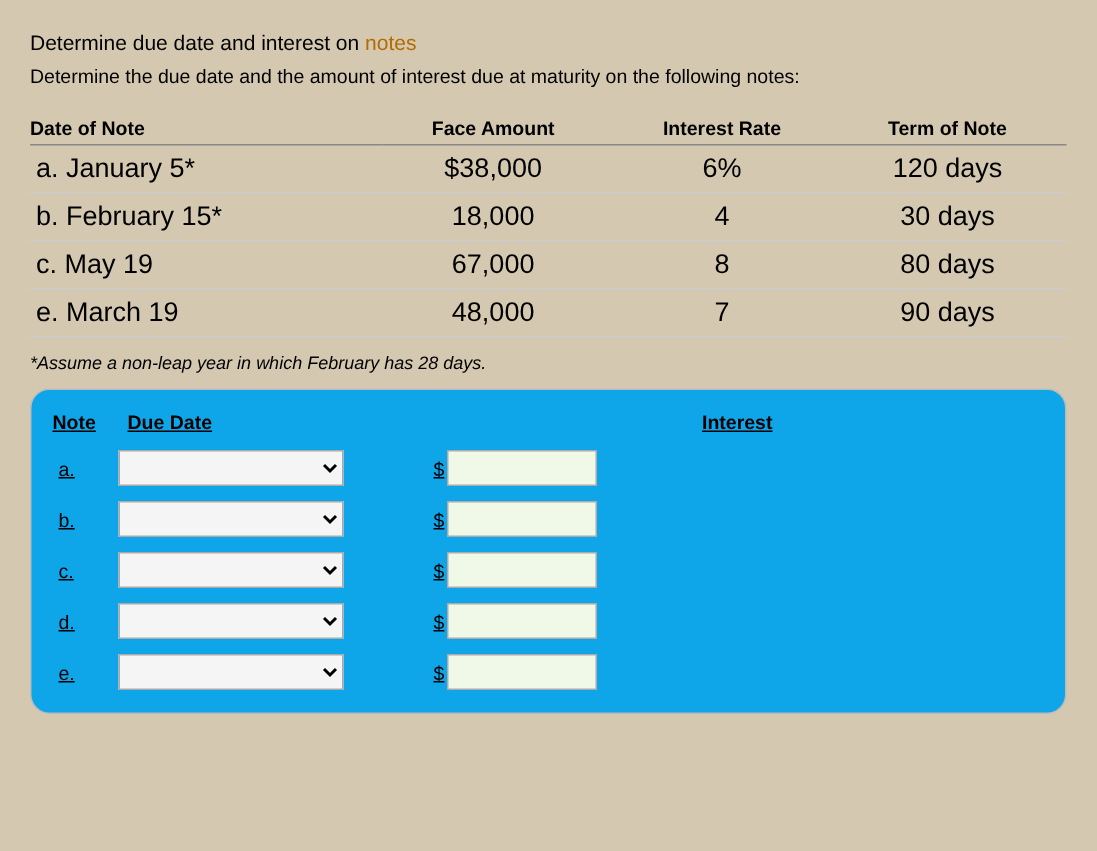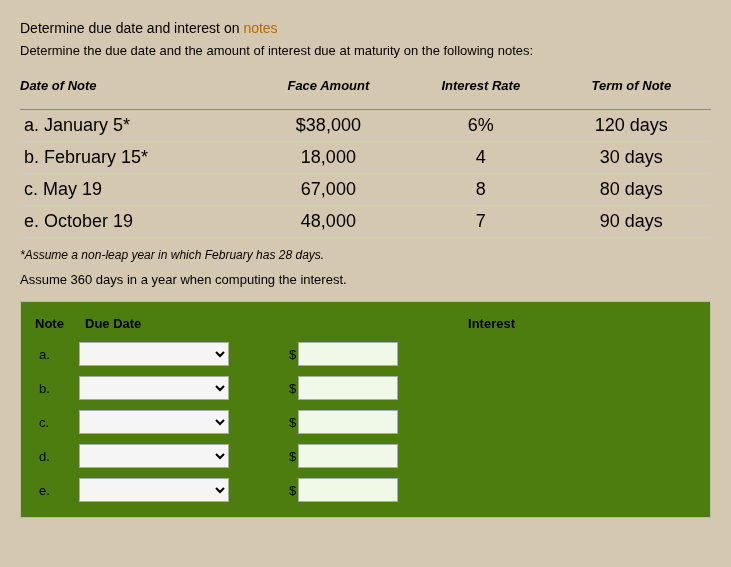--- a/index.html
+++ b/index.html
@@ -25,23 +25,22 @@
     }
     .top-table {
       width: 100%;
       border-collapse: collapse;
       margin-bottom: 10px;
     }
     .top-table th {
       text-align: left;
       font-weight: bold;
       font-size: 13px;
-      padding: 4px 8px 16px 0;
+      padding: 4px 8px 3px 0;
       border-bottom: 1px solid #888;
-      font-style: italic;
     }
     .top-table th.face-amount,
     .top-table th.interest-rate,
     .top-table th.term-of-note {
       text-align: center;
     }
     .top-table td {
       font-size: 18px;
       padding: 5px 8px 5px 0;
       border-bottom: 1px solid #ccc;
@@ -57,24 +56,25 @@
     .footnote {
       font-size: 12px;
       margin-bottom: 10px;
       font-style: italic;
     }
     .assumption {
       font-size: 13px;
       margin-bottom: 14px;
     }
     .bottom-section {
-      background: #4d7c0f;
+      background: #0ea5e9;
       border: 1px solid #bbb;
       padding: 10px 14px;
-      border-radius: 1px;
+      border-radius: 13px;
+      text-decoration: underline;
     }
     .bottom-table {
       width: 100%;
       border-collapse: collapse;
     }
     .bottom-table th {
       text-align: left;
       font-weight: bold;
       font-size: 13px;
       padding: 4px 8px 6px 0;
@@ -154,30 +154,29 @@
         <td class="rate-col">4</td>
         <td class="term-col">30 days</td>
       </tr>
       <tr>
         <td class="label-col">c.  May 19</td>
         <td class="face-col">67,000</td>
         <td class="rate-col">8</td>
         <td class="term-col">80 days</td>
       </tr>
       <tr>
-        <td class="label-col">e.  October 19</td>
+        <td class="label-col">e.  March 19</td>
         <td class="face-col">48,000</td>
         <td class="rate-col">7</td>
         <td class="term-col">90 days</td>
       </tr>
     </tbody>
   </table>
 
   <p class="footnote">*Assume a non-leap year in which February has 28 days.</p>
-  <p class="assumption">Assume 360 days in a year when computing the interest.</p>
 
   <div class="bottom-section">
     <table class="bottom-table">
       <thead>
         <tr>
           <th style="width:40px;">Note</th>
           <th class="due-date-header" style="width:190px;">Due Date</th>
           <th class="interest-header">Interest</th>
         </tr>
       </thead>

